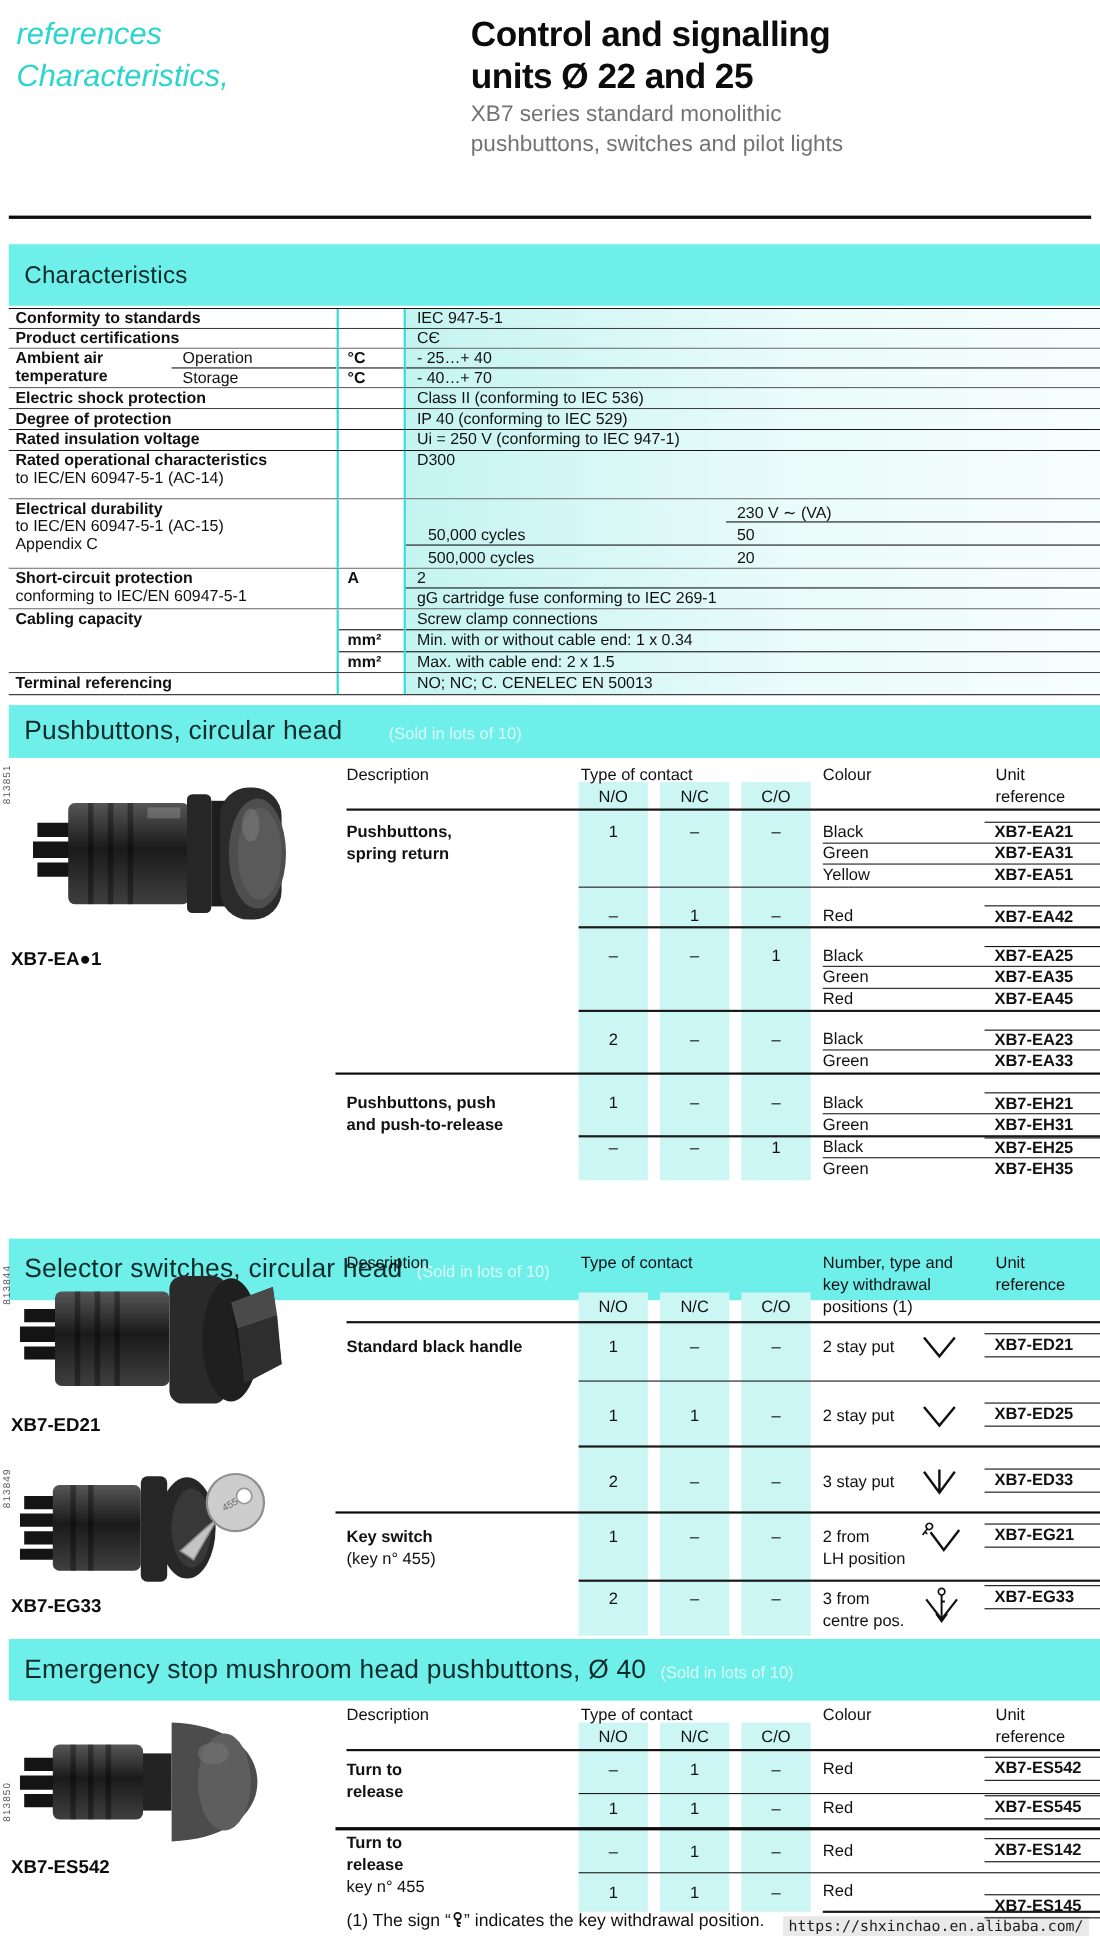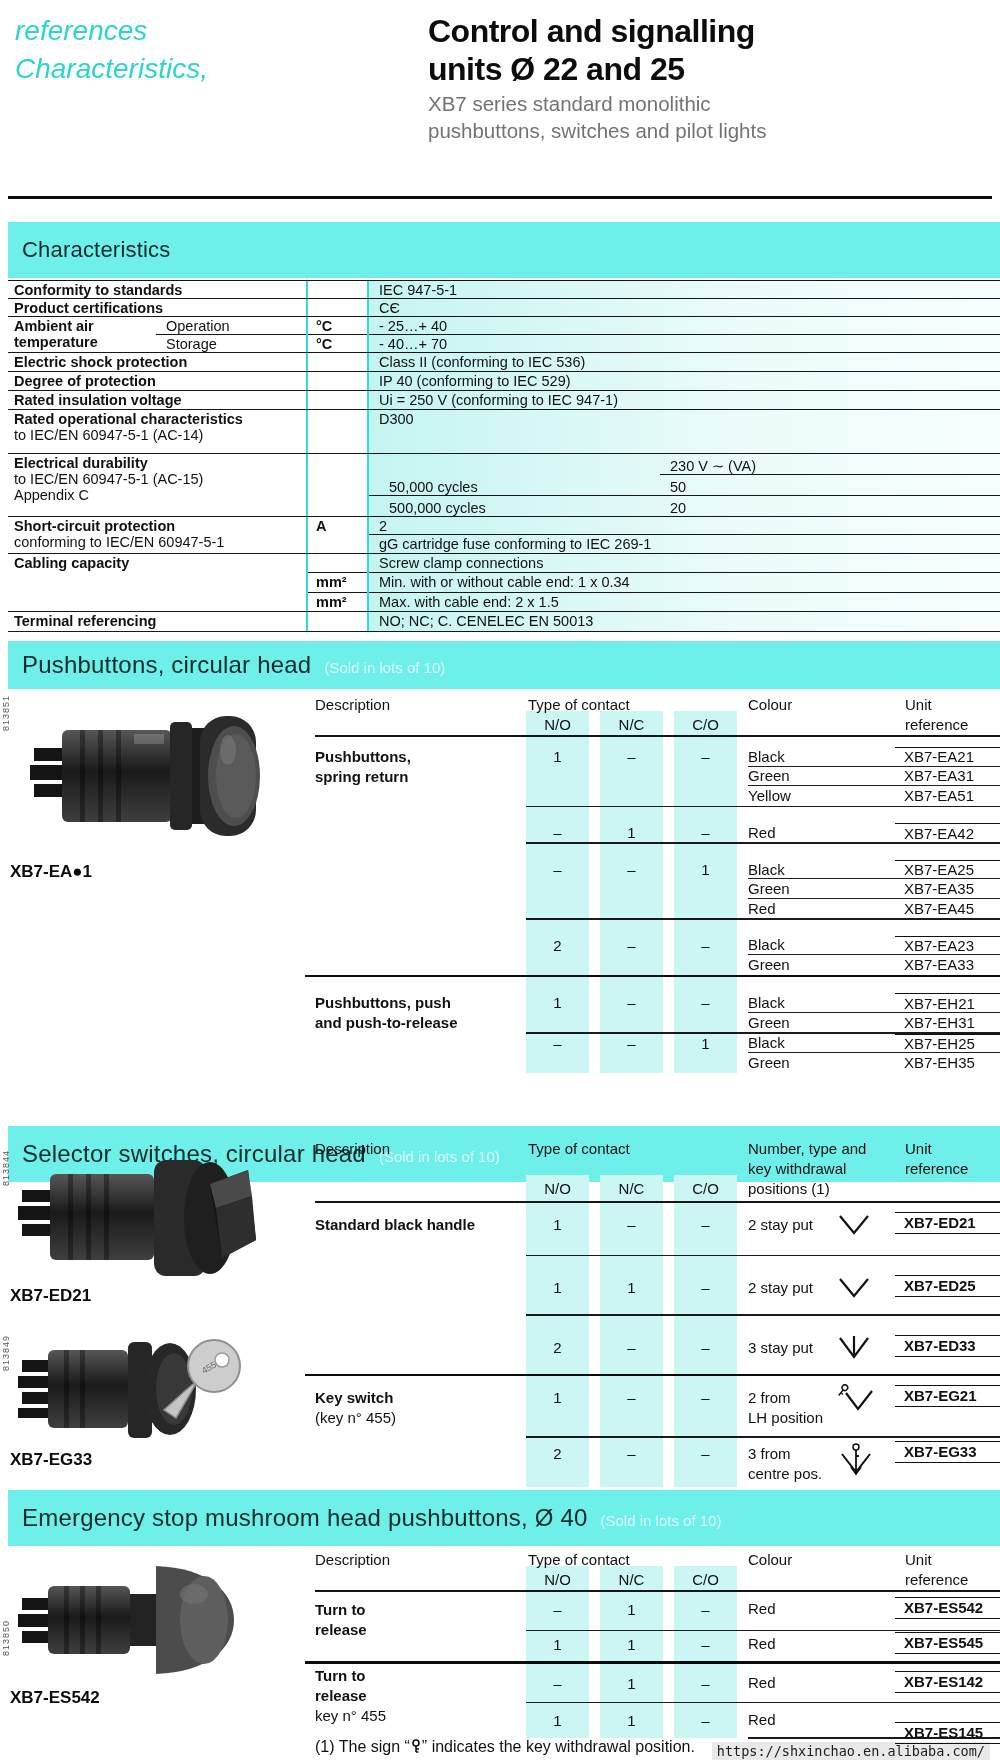--- a/index.html
+++ b/index.html
@@ -43,21 +43,21 @@
   .h15 {position:absolute; font-size:15px; line-height:19px;}
   .ctr {text-align:center;}
   .hrule {position:absolute; left:315px; right:0; height:1.6px; background:#141414;}
   .pgroup {position:relative;}
   .gdesc {position:absolute; left:315px; top:0; width:210px; font-weight:bold; font-size:15px; line-height:19.5px;}
   .gn {position:absolute; top:0; width:63px; text-align:center; font-size:15px; line-height:19.5px;}
   .prow {height:19.5px;}
   .prow .cr {margin-left:748px; height:100%; display:flex; border-bottom:1.3px solid #1f1f1f;}
   .prow.last .cr {border-bottom:none;}
   .cr .col {width:147px; font-size:15px; display:flex; align-items:center;}
-  .cr .ref {flex:1; font-size:15px; font-weight:normal; display:flex; align-items:center; padding-left:9px;}
+  .cr .ref {flex:1; font-size:15px; font-weight:bold; display:flex; align-items:center; padding-left:9px;}
   .rf {border-top:1.7px solid #111;}
   .sepL {height:1.4px; background:#1a1a1a; margin-left:526px;}
   .sepH {height:2.6px; background:#0c0c0c; margin-left:305px;}
   .sepC {height:1.3px; background:#1a1a1a; margin-left:748px;}
   .gap10 {height:10px;} .gap16 {height:16px;}
 
   
   .srow {position:relative;}
   .spos {position:absolute; left:748px; width:146px; font-size:15px; line-height:20px;}
   .sicon {position:absolute; left:834px;}
@@ -200,21 +200,21 @@
         <div class="sc19">Max. with cable end: 2 x 1.5</div>
       </div>
     </div>
     <div class="crow" style="height:20px;">
       <div class="cl">Terminal referencing</div>
       <div class="cu"></div>
       <div class="cv">NO; NC; C. CENELEC EN 50013</div>
     </div>
   </div>
 
-  <div class="banner" style="top:641px; height:48px;">
+  <div class="banner" style="top:641px; height:48px;gap:29px;">
     <span class="btitle big">Pushbuttons, circular head</span>
     <span class="blots">(Sold in lots of 10)</span>
   </div>
 
   <div class="vcode" style="left:1px; top:695px;">813851</div>
   <svg class="abs" style="left:28px; top:692px;" width="240" height="165" viewBox="0 0 240 165">
     <defs>
       <linearGradient id="gb1" x1="0" y1="0" x2="0" y2="1">
         <stop offset="0" stop-color="#565656"></stop>
           <stop offset="0.45" stop-color="#1a1a1a"></stop>

